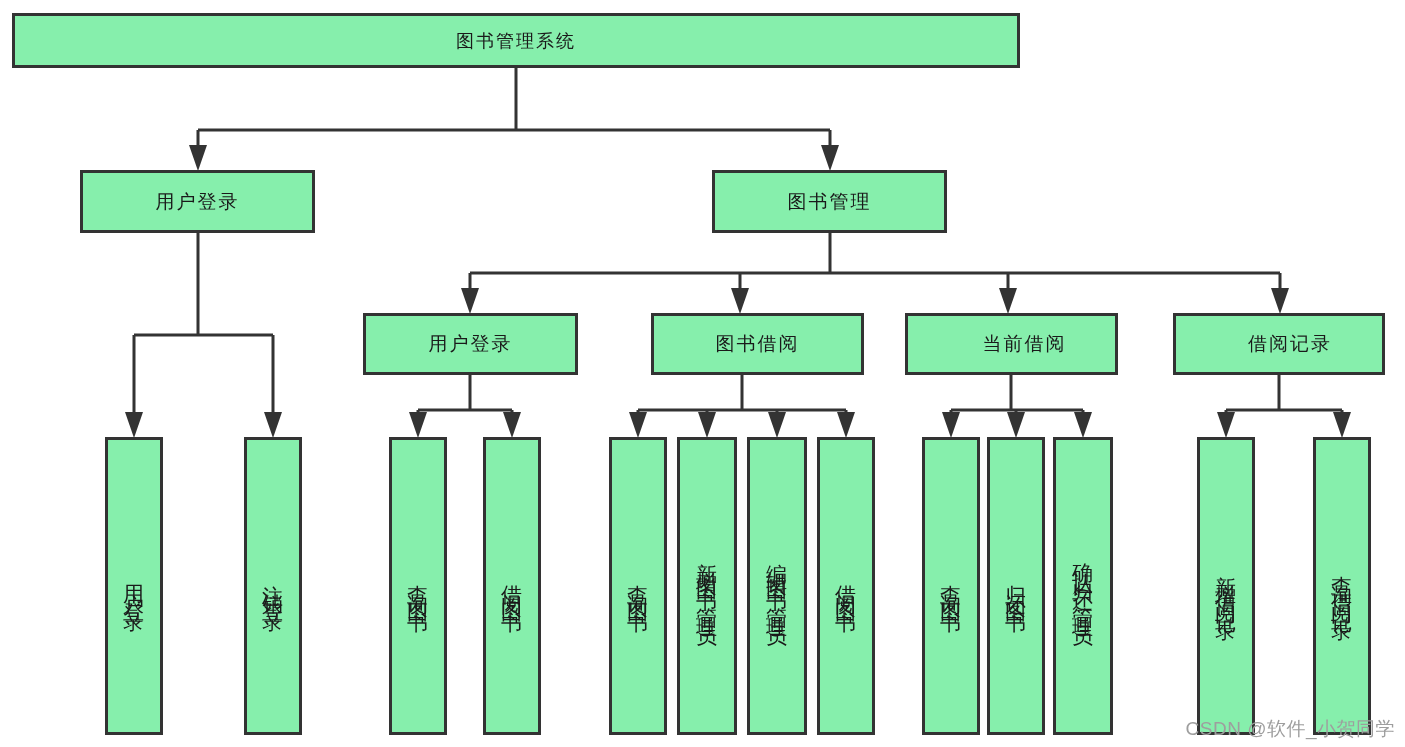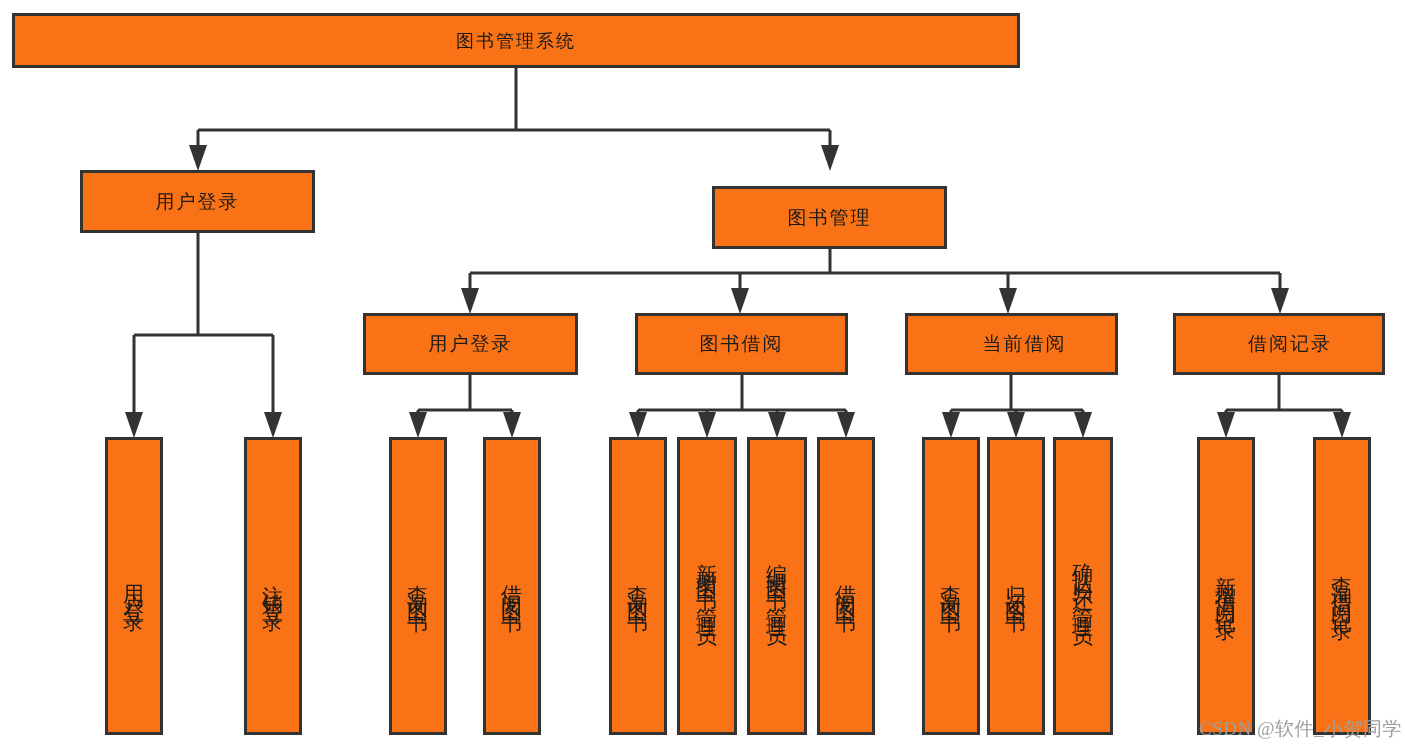--- a/index.html
+++ b/index.html
@@ -4,38 +4,37 @@
 <style>
   html,body{margin:0;padding:0;}
   body{
     width:1405px;height:747px;position:relative;overflow:hidden;
     background:#ffffff;
     font-family:"Liberation Sans","DejaVu Sans",sans-serif;
   }
   .wires{position:absolute;left:0;top:0;z-index:1;}
   .box{
     position:absolute;z-index:2;box-sizing:border-box;
-    background:#f97316;border:3px solid #333333;
+    background:#86efac;border:3px solid #333333;
     display:flex;align-items:center;justify-content:center;
     color:#1a1a1a;
     text-align:center;
   }
   .hbox{font-size:19px;letter-spacing:2px;}
   .hbox.root{font-size:18px;}
   .leaf{top:437px;height:298px;}
   .leaf span{
     writing-mode:vertical-rl;text-orientation:mixed;
     font-size:21px;line-height:1.1;letter-spacing:9px;
     white-space:nowrap;color:#1a1a1a;
   }
   .watermark{
-    position:absolute;z-index:3;top:716px;right:3px;
+    position:absolute;z-index:3;top:716px;right:10px;
     font-size:19px;color:#9e9e9e;letter-spacing:0.5px;
     white-space:nowrap;
-    font-family:Liberation Serif, serif;
   }
 </style>
 </head>
 <body>
 
 <svg class="wires" width="1405" height="747" viewBox="0 0 1405 747">
   <g stroke="#333333" stroke-width="3" fill="none">
     <path d="M516 68 V130 M198 130 H830 M198 130 V151 M830 130 V151"></path>
     <path d="M198 233 V335 M134 335 H273 M134 335 V418 M273 335 V418"></path>
     <path d="M830 233 V273 M470 273 H1280 M470 273 V292 M740 273 V292 M1008 273 V292 M1280 273 V292"></path>
@@ -67,28 +66,28 @@
   </g>
 </svg>
 
 <div class="box hbox root" style="left:12px;top:13px;width:1008px;height:55px;">
   <span>图书管理系统</span>
 </div>
 
 <div class="box hbox" style="left:80px;top:170px;width:235px;height:63px;">
   <span>用户登录</span>
 </div>
-<div class="box hbox" style="left:712px;top:186px;width:235px;height:63px;">
+<div class="box hbox" style="left:712px;top:170px;width:235px;height:63px;">
   <span>图书管理</span>
 </div>
 
 <div class="box hbox" style="left:363px;top:313px;width:215px;height:62px;">
   <span>用户登录</span>
 </div>
-<div class="box hbox" style="left:635px;top:313px;width:213px;height:62px;">
+<div class="box hbox" style="left:651px;top:313px;width:213px;height:62px;">
   <span>图书借阅</span>
 </div>
 <div class="box hbox" style="left:905px;top:313px;width:213px;height:62px;padding-left:26px;">
   <span>当前借阅</span>
 </div>
 <div class="box hbox" style="left:1173px;top:313px;width:212px;height:62px;padding-left:22px;">
   <span>借阅记录</span>
 </div>
 
 <div class="box leaf" style="left:105px;width:58px;">

